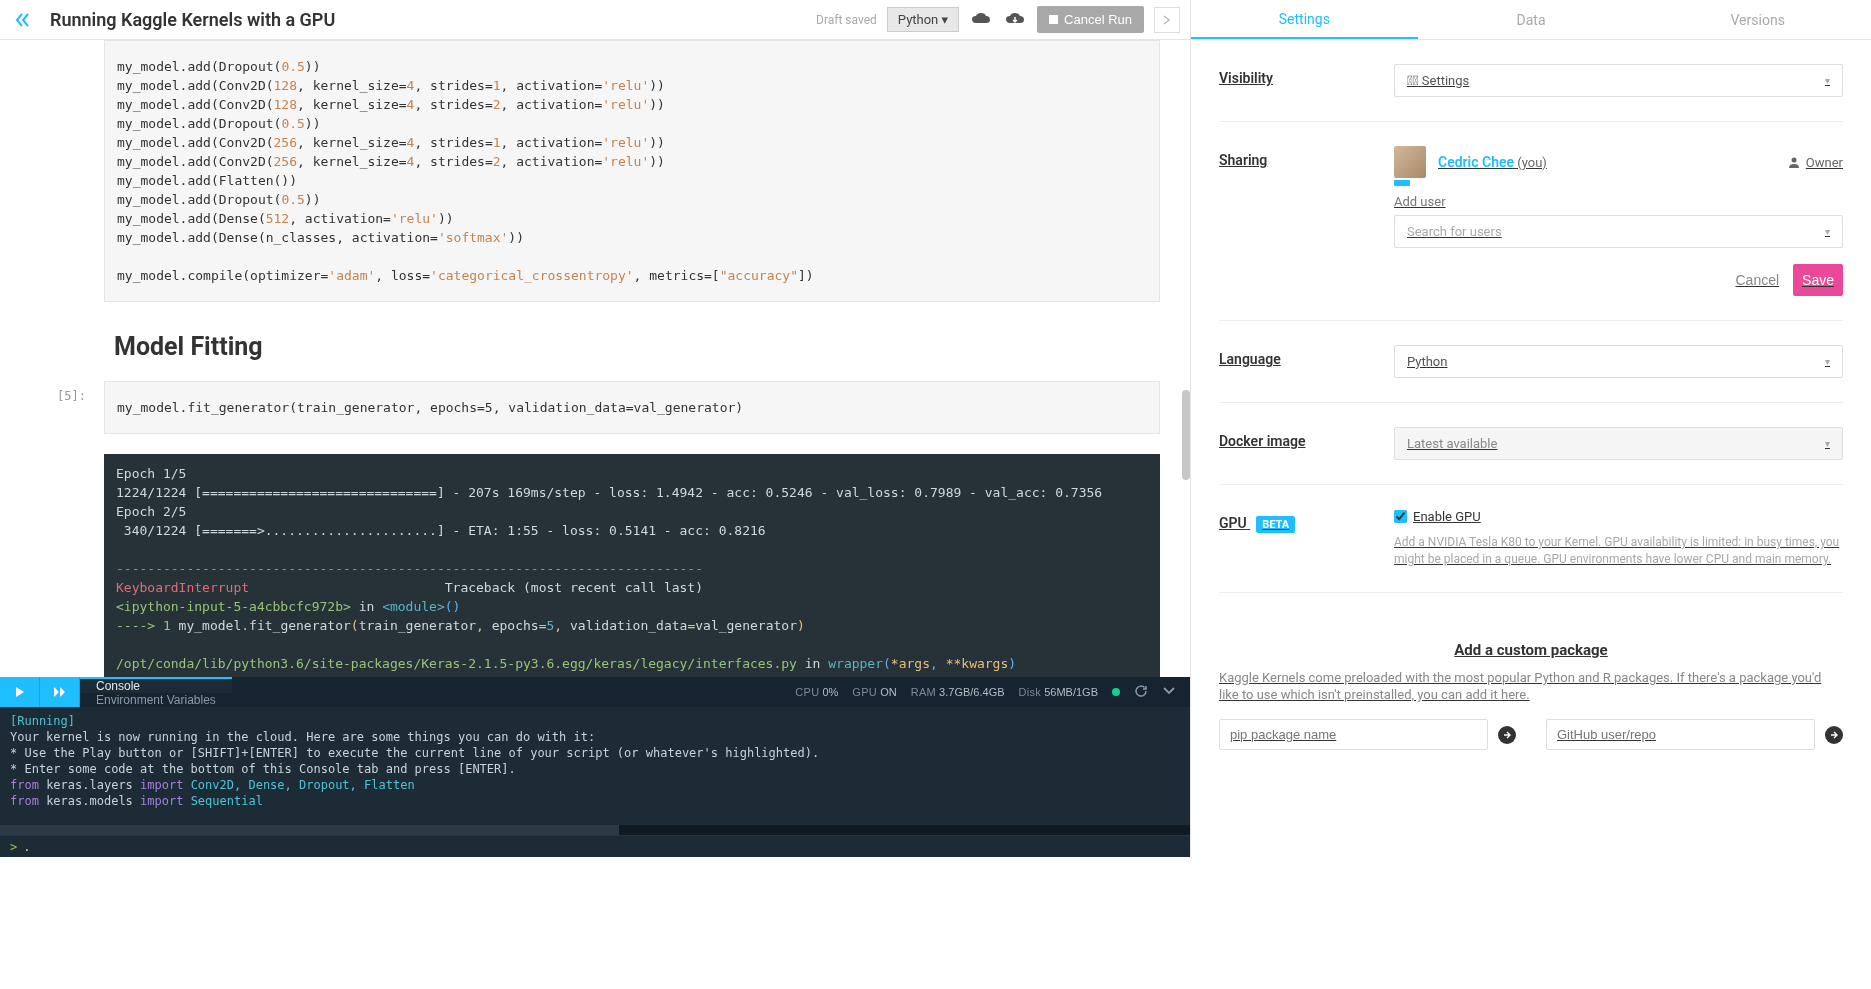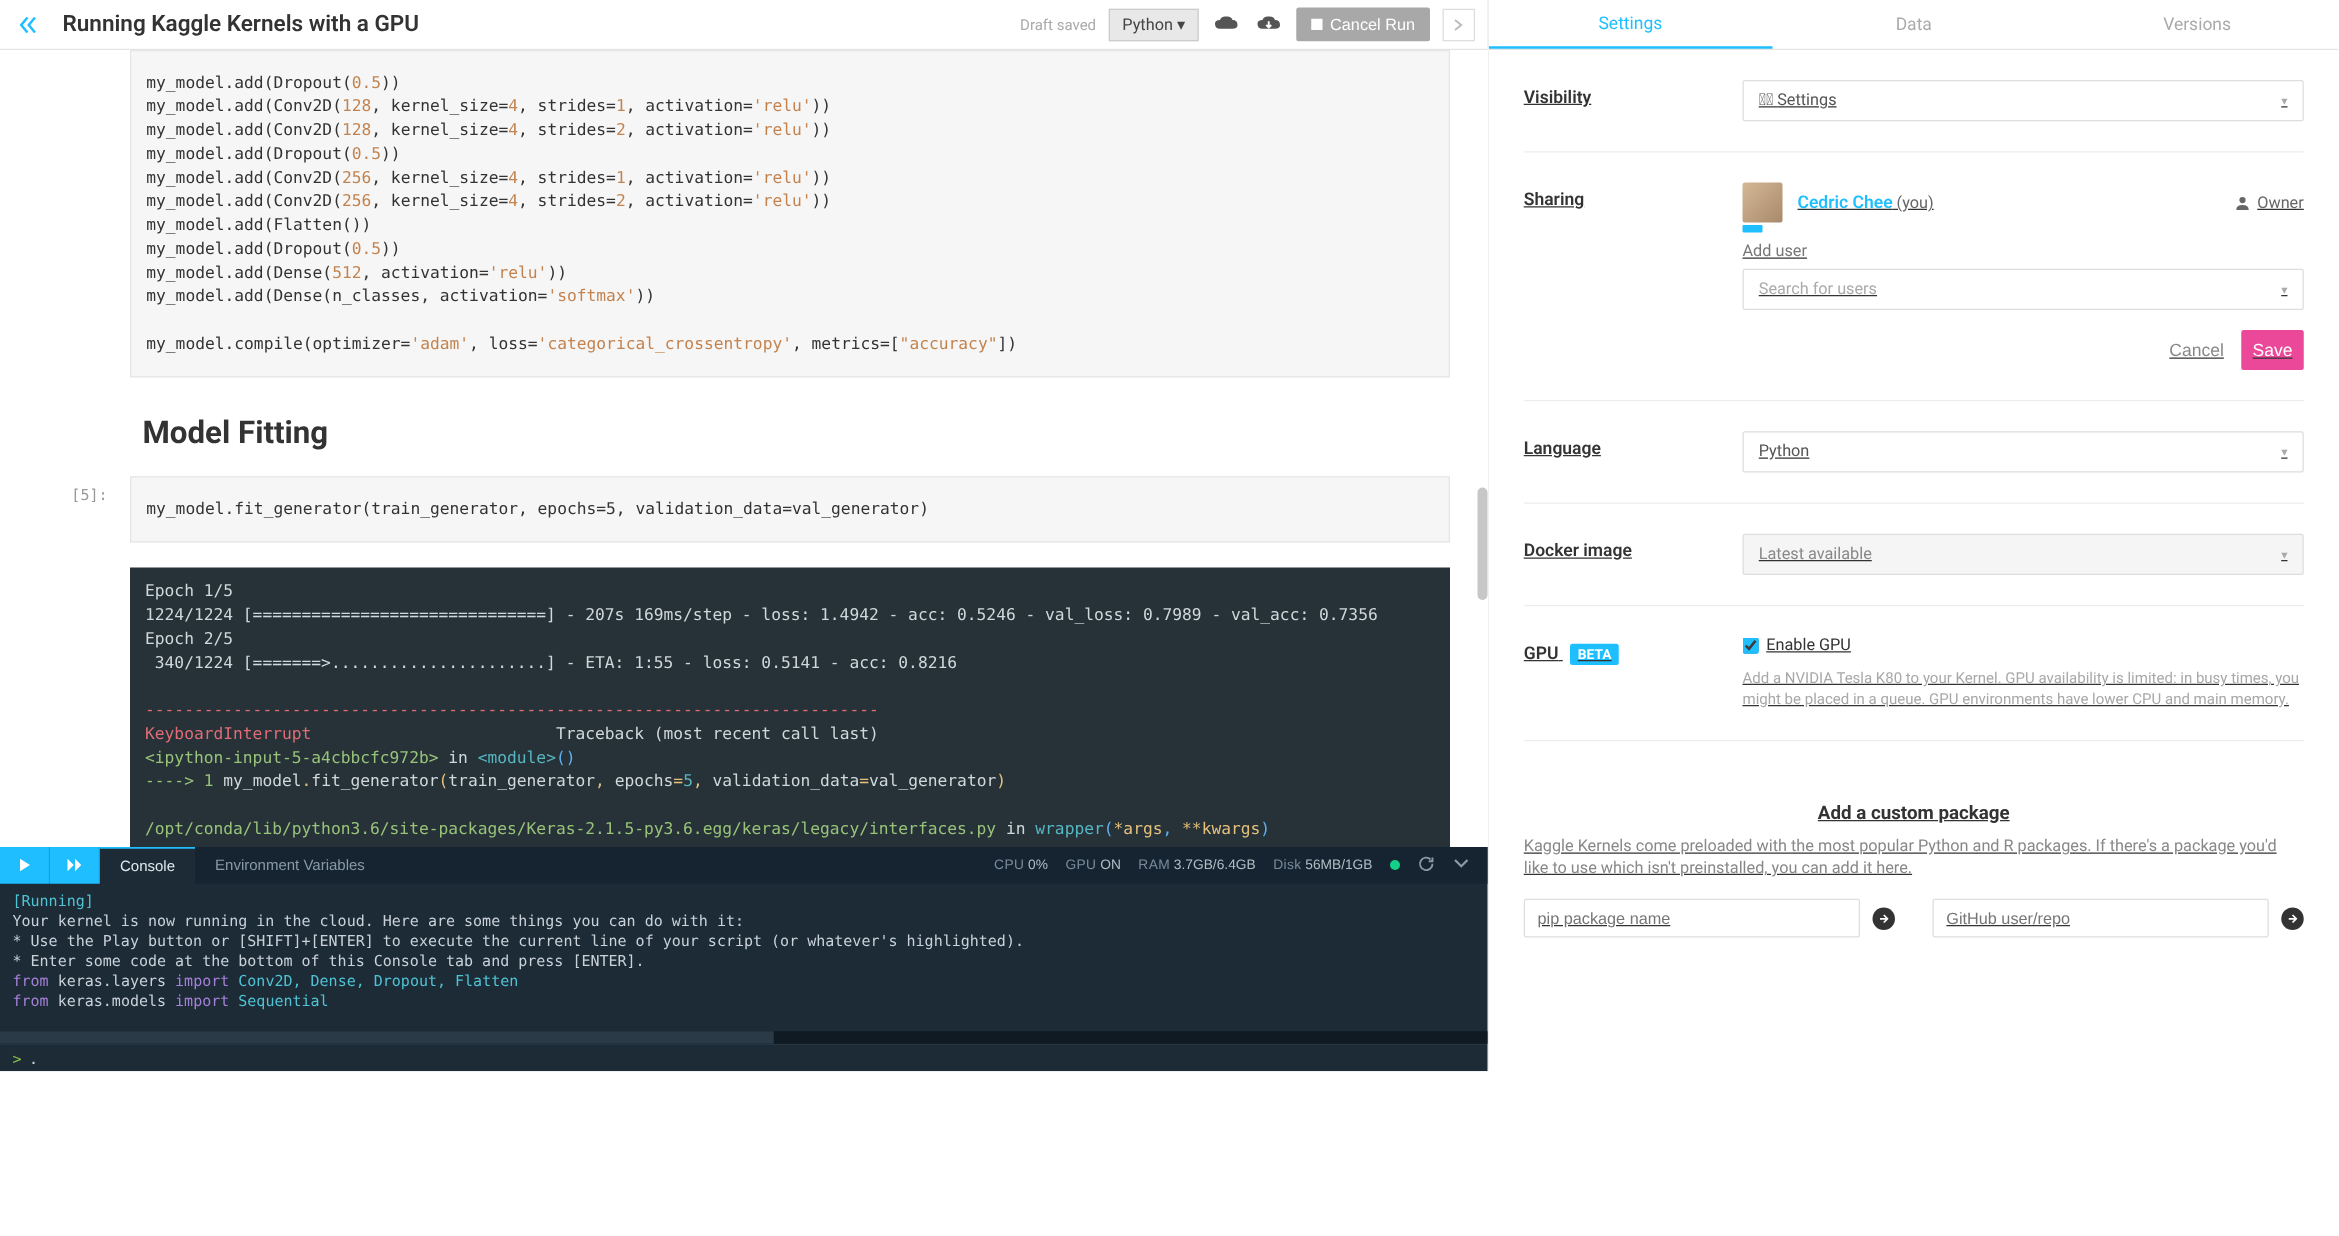--- a/index.html
+++ b/index.html
@@ -37,21 +37,21 @@
 .tok-grn { color:#98c379; }
 .tok-cyn { color:#56b6c2; }
 .tok-ylw { color:#e5c07b; }
 .tok-blu { color:#61afef; }
 
 
 .console-panel { height: 180px; background:#1c2b36; color:#c9d1d9; display:flex; flex-direction:column; font-family: ui-monospace, monospace; font-size:12px; position:relative; }
 .console-head { height:30px; display:flex; align-items:center; background:#152430; }
 .run-btns { display:flex; }
 .run-btn { width:40px; height:30px; background:#1ebeff; display:flex; align-items:center; justify-content:center; color:#fff; cursor:pointer; border-right:1px solid rgba(0,0,0,.15); }
-.console-tabs { display:flex; height:30px; }
+.console-tabs { display:flex; height:30px;flex-direction:column; }
 .console-tab { padding: 0 16px; display:flex; align-items:center; font-family:-apple-system,sans-serif; font-size:12px; color:#8a99a6; cursor:pointer; }
 .console-tab.active { color:#e1e8ed; border-top:2px solid #1ebeff; background:#1c2b36; }
 .console-stats { margin-left:auto; display:flex; align-items:center; gap:14px; padding-right:14px; font-family:-apple-system,sans-serif; font-size:11px; color:#7a8a99; }
 .stat-lbl { letter-spacing:0.3px; }
 .stat-val { color:#b0bec5; }
 .status-dot { width:8px; height:8px; border-radius:50%; background:#14d18a; }
 .console-body { flex:1; overflow:auto; padding:6px 10px; line-height:16px; }
 .console-line { white-space:pre; }
 .c-cyan { color:#4fc3d4; }
 .c-green { color:#8bc34a; }

